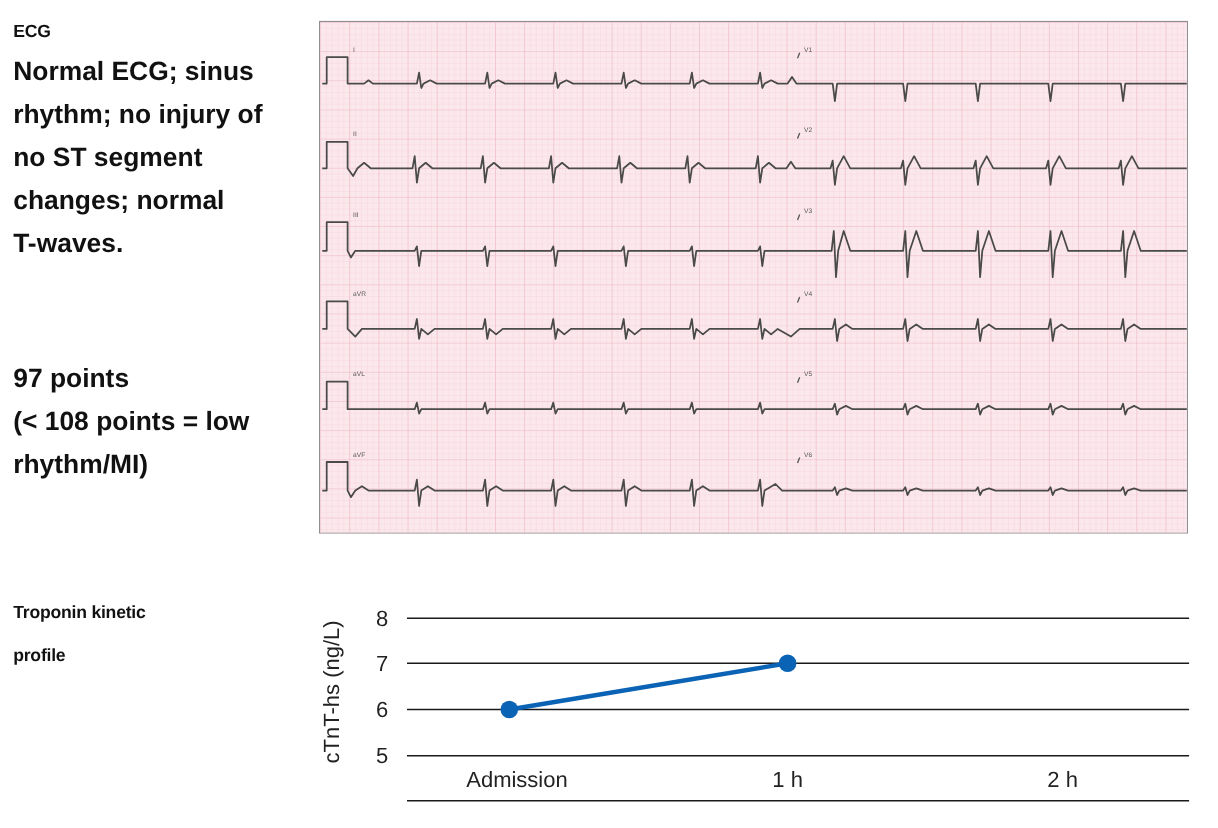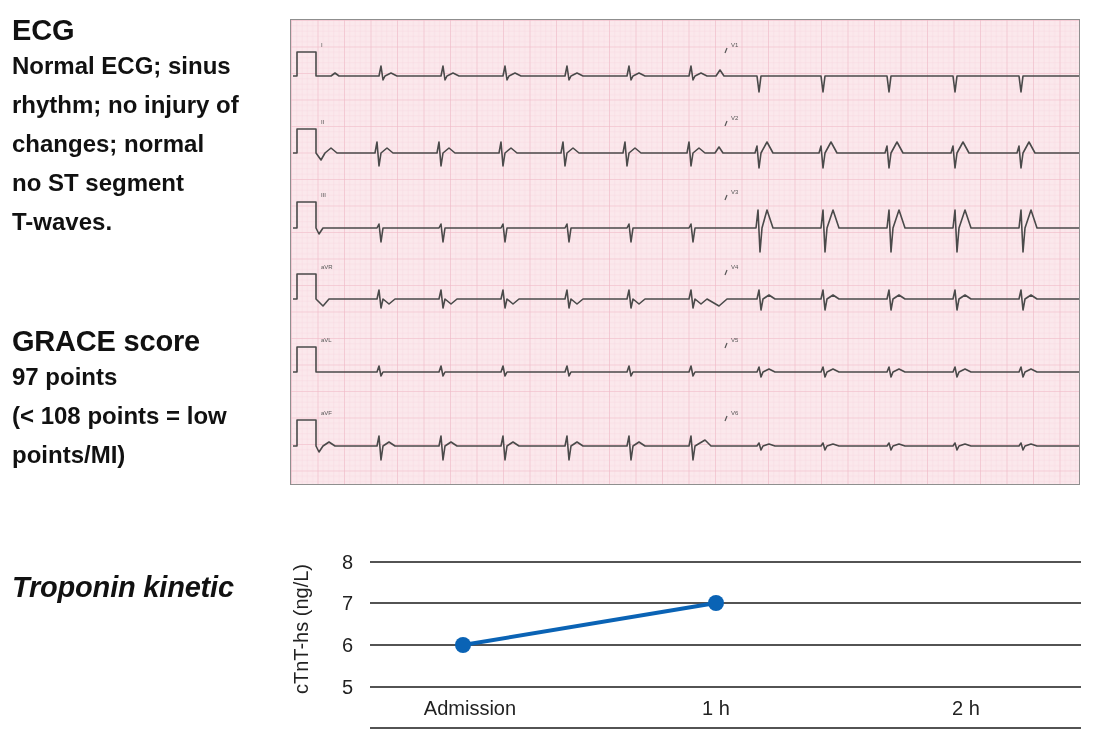--- a/index.html
+++ b/index.html
@@ -1,53 +1,53 @@
 <!DOCTYPE html>
 <html><head>
   <meta charset="utf-8">
   <style>
     html, body { margin: 0; padding: 0; background: #ffffff; }
     body { width: 1107px; height: 753px; position: relative; overflow: hidden;
            font-family: "Liberation Sans", sans-serif; color: #111; }
-    .section-head { font-weight: bold; font-size: 29px; line-height: 32px; margin: 0; letter-spacing: -0.2px; }
+    .section-head { font-weight: bold; font-size: 16px; line-height: 32px; margin: 0; letter-spacing: -0.2px; }
     .section-body { font-size: 24px; line-height: 39px; margin: 0; font-weight: bold; }
     .ecg-block { position: absolute; left: 12px; top: 14px; }
     .grace-block { position: absolute; left: 12px; top: 325px; }
-    .trop-block { position: absolute; left: 12px; top: 568px; font-style: italic; }
+    .trop-block { position: absolute; left: 12px; top: 538px; }
     .trop-block .section-head { line-height: 39px; }
 
     .ecg-box { position: absolute; left: 290px; top: 19px; width: 790px; height: 466px;
                border: 1px solid #8f8f8f; box-sizing: border-box; overflow: hidden;
                background-color: #fbe6ea; }
     .ecg-box svg { position: absolute; left: 0; top: 0; }
 
     .chart { position: absolute; left: 280px; top: 540px; width: 827px; height: 213px; }
     .chart svg { position: absolute; left: 0; top: 0; }
   </style>
 </head>
 <body>
 
 <div class="ecg-block">
   <p class="section-head">ECG</p>
   <p class="section-body">Normal ECG; sinus</p>
   <p class="section-body">rhythm; no injury of</p>
+  <p class="section-body">no ST segment</p>
   <p class="section-body">changes; normal</p>
-  <p class="section-body">no ST segment</p>
   <p class="section-body">T-waves.</p>
 </div>
 
 <div class="grace-block">
-  <p class="section-head">GRACE score</p>
   <p class="section-body">97 points</p>
   <p class="section-body">(&lt; 108 points = low</p>
-  <p class="section-body">points/MI)</p>
+  <p class="section-body">rhythm/MI)</p>
 </div>
 
 <div class="trop-block">
   <p class="section-head">Troponin kinetic</p>
+  <p class="section-head">profile</p>
 </div>
 
 <div class="ecg-box">
   <svg width="790" height="466" viewBox="0 0 790 466">
     <defs>
       <pattern id="minorGrid" width="5.3" height="5.3" patternUnits="userSpaceOnUse">
         <path d="M5.3 0 L0 0 0 5.3" fill="none" stroke="#f6d3db" stroke-width="0.7"></path>
       </pattern>
       <pattern id="majorGrid" width="26.5" height="26.5" patternUnits="userSpaceOnUse">
         <rect width="26.5" height="26.5" fill="url(#minorGrid)"></rect>

